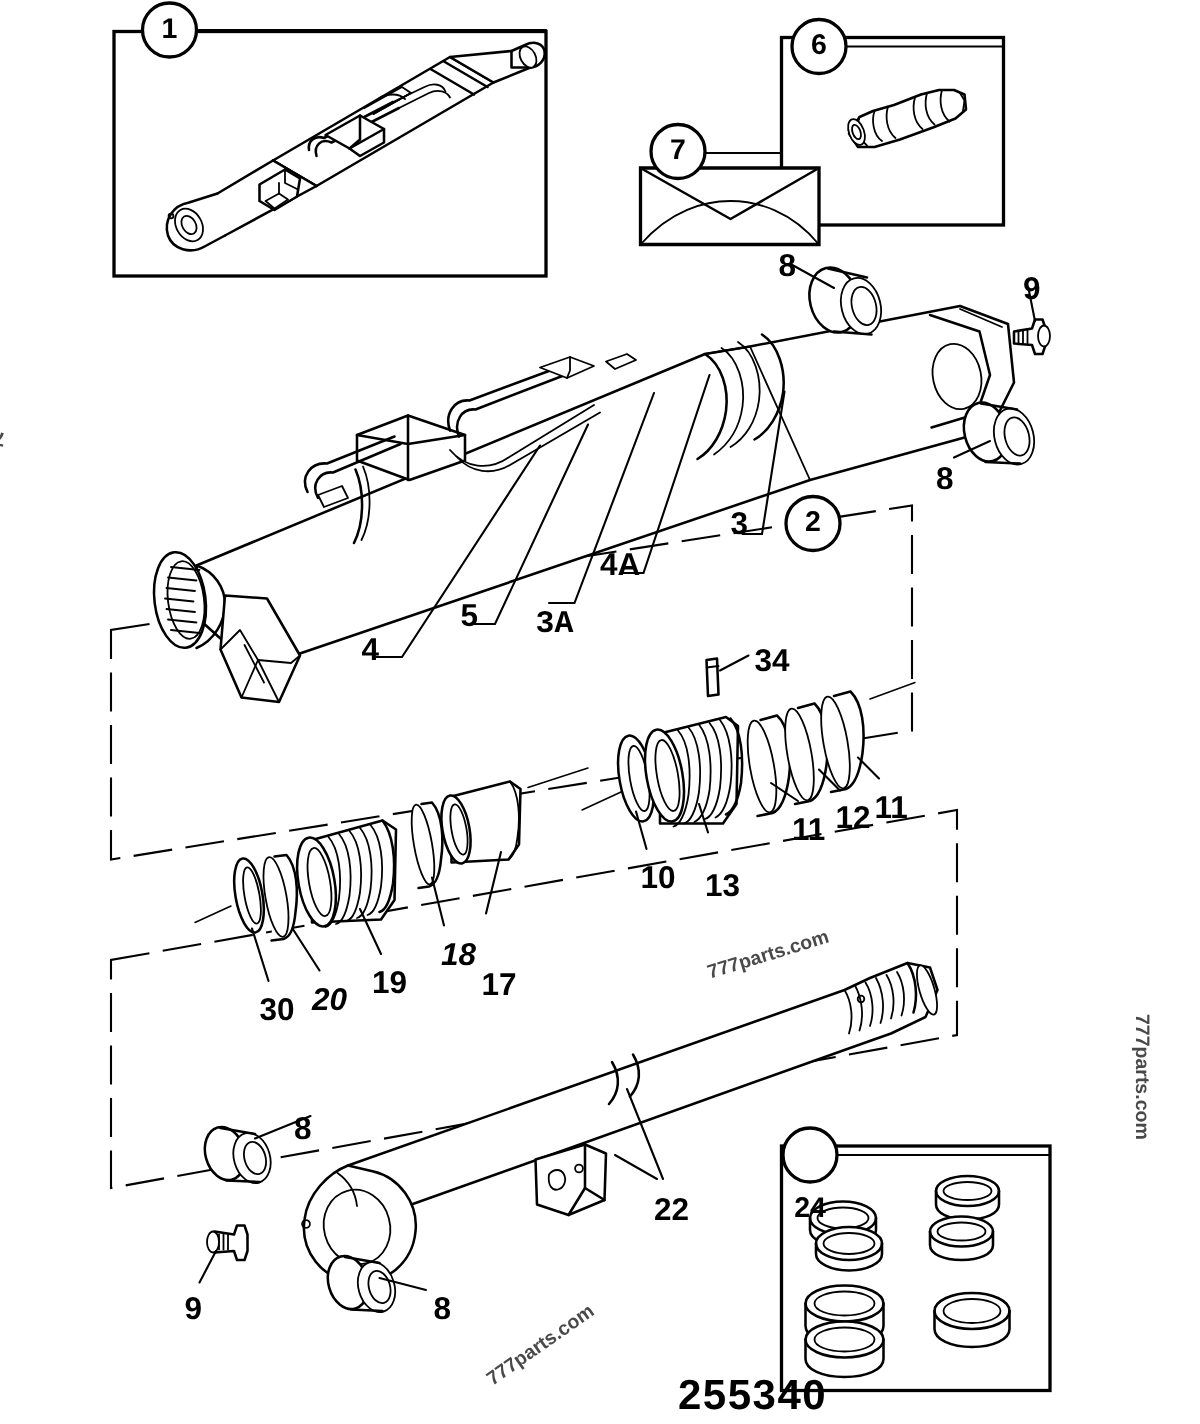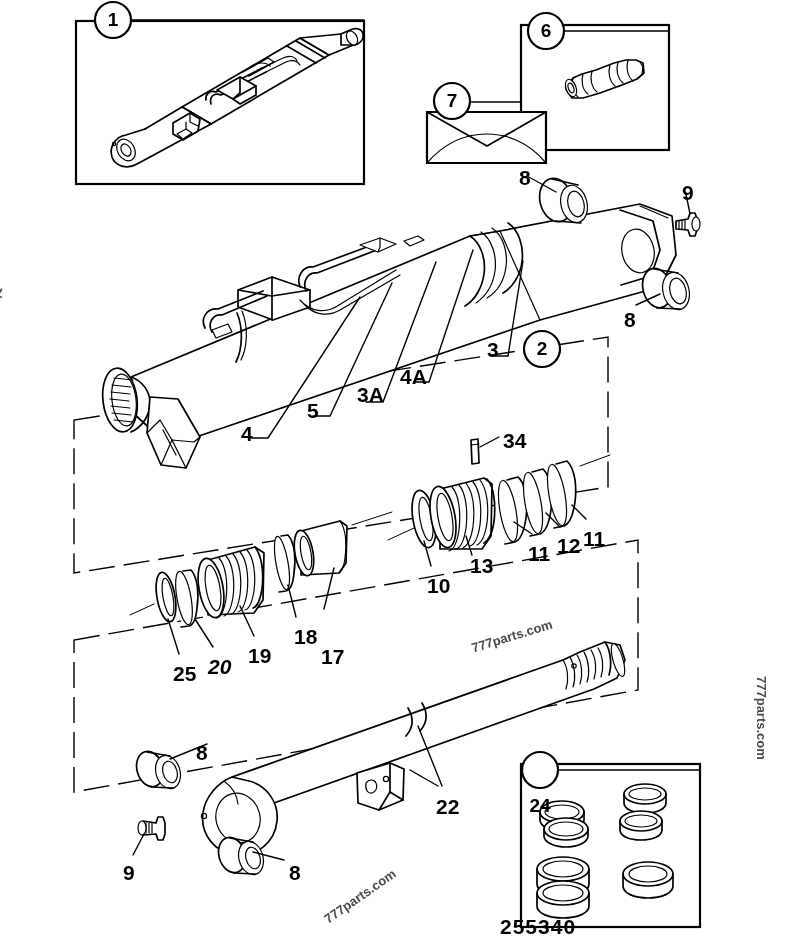--- a/index.html
+++ b/index.html
@@ -19,21 +19,21 @@
   .lbl{
     position:absolute;
     font-family:"Liberation Sans", sans-serif;
     font-weight:bold;
     color:#000;
     white-space:nowrap;
     line-height:1;
     user-select:none;
   }
   .lbl.n{font-size:21px;}
-  .lbl.partno{font-size:21px;letter-spacing:1px;margin-left:48px;}
+  .lbl.partno{font-size:28px;letter-spacing:1px;}
   .wm{
     position:absolute;
     font-family:"Liberation Sans", sans-serif;
     font-weight:bold;
     color:#3a3a3a;
     white-space:nowrap;
     font-size:13px;
     line-height:1;
     user-select:none;
     opacity:.92;
@@ -433,34 +433,34 @@
       <div class="calloutnum" style="left: 435px; top: 84px;">7</div>
       <div class="calloutnum" style="left: 525px; top: 332px;">2</div>
       <div class="calloutnum" style="left: 523px; top: 789px;">24</div>
     </div>
   <div id="label-layer">
       <div class="lbl n" style="left: 519px; top: 167px;">8</div>
       <div class="lbl n" style="left: 682px; top: 182px;">9</div>
       <div class="lbl n" style="left: 624px; top: 309px;">8</div>
       <div class="lbl n" style="left: 487px; top: 339px;">3</div>
       <div class="lbl n" style="left: 400px; top: 366px;">4A</div>
-      <div class="lbl n" style="left: 357px; top: 384px;">3A</div>
+      <div class="lbl n" style="left: 357px; top: 406px; font-family: Liberation Mono, monospace;">3A</div>
       <div class="lbl n" style="left: 307px; top: 400px;">5</div>
       <div class="lbl n" style="left: 241px; top: 423px;">4</div>
       <div class="lbl n" style="left: 503px; top: 430px;">34</div>
       <div class="lbl n" style="left: 583px; top: 528px;">11</div>
       <div class="lbl n" style="left: 557px; top: 535px;">12</div>
       <div class="lbl n" style="left: 528px; top: 543px;">11</div>
-      <div class="lbl n" style="left: 470px; top: 555px;">13</div>
+      <div class="lbl n" style="left: 470px; top: 580px;">13</div>
       <div class="lbl n" style="left: 427px; top: 575px;">10</div>
       <div class="lbl n" style="left: 321px; top: 646px; text-align: center;">17</div>
-      <div class="lbl n" style="left: 294px; top: 626px;">18</div>
+      <div class="lbl n" style="left: 294px; top: 626px; font-style: italic;">18</div>
       <div class="lbl n" style="left: 248px; top: 645px;">19</div>
       <div class="lbl n" style="left: 208px; top: 656px; font-style: italic;">20</div>
-      <div class="lbl n" style="left: 173px; top: 663px;">25</div>
+      <div class="lbl n" style="left: 173px; top: 663px;">30</div>
       <div class="lbl n" style="left: 196px; top: 742px;">8</div>
       <div class="lbl n" style="left: 436px; top: 796px;">22</div>
       <div class="lbl n" style="left: 123px; top: 862px;">9</div>
       <div class="lbl n" style="left: 289px; top: 862px;">8</div>
     </div>
   <div id="wm-layer">
       <div class="wm" style="left: 2px; top: 300px; font-size: 13px; color: rgb(58, 58, 58); transform-origin: left top; transform: rotate(192deg);">777parts</div>
       <div class="wm" style="left: 470px; top: 642px; font-size: 13px; color: rgb(58, 58, 58); transform-origin: left top; transform: rotate(-17deg);">777parts.com</div>
       <div class="wm" style="left: 322px; top: 915px; font-size: 13px; color: rgb(58, 58, 58); transform-origin: left top; transform: rotate(-35deg);">777parts.com</div>
       <div class="wm" style="left: 768px; top: 676px; font-size: 13px; color: rgb(58, 58, 58); transform-origin: left top; transform: rotate(90deg);">777parts.com</div>

